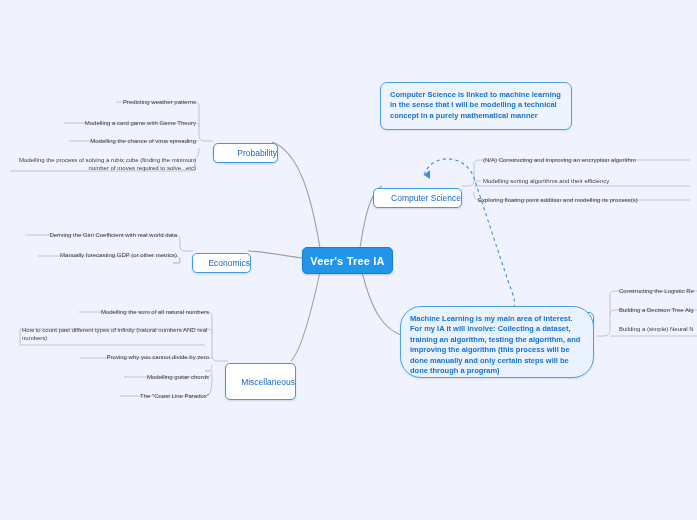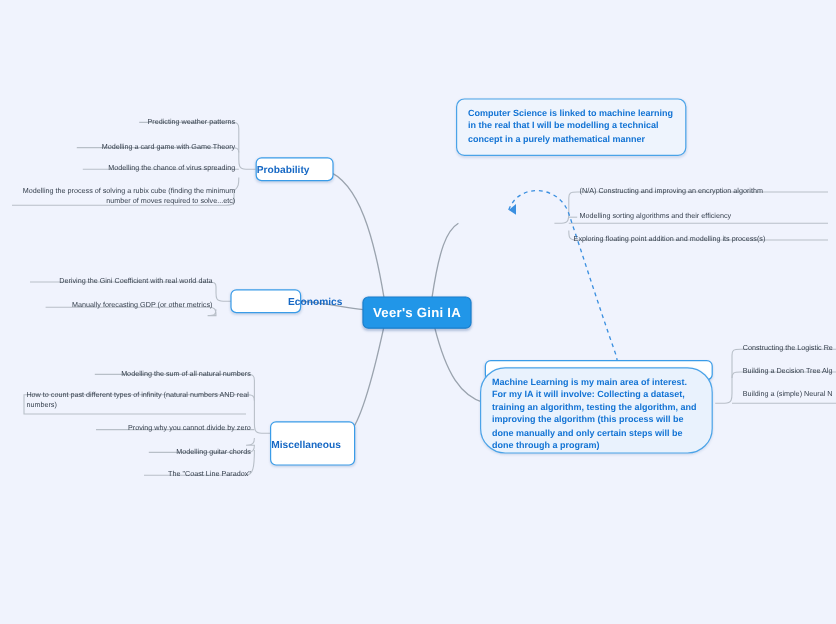--- a/index.html
+++ b/index.html
@@ -46,27 +46,28 @@
     justify-content: center;
     box-shadow: 0 1px 2px rgba(20,70,140,.28);
   }
 
   
   .branch-node {
     background: #ffffff;
     border: 1.4px solid #3a9ce8;
     border-radius: 5px;
     color: #1668c4;
-    font-weight: bold;
+    font-weight: normal;
     font-size: 8.5px;
     display: flex;
     align-items: center;
-    justify-content: flex-start;
+    justify-content: flex-end;
     box-shadow: 0 1px 2px rgba(20,70,140,.18);
     white-space: nowrap;
+    margin-top: 12px;
   }
 
   
   .leaf {
     position: absolute;
     color: #36404e;
     font-size: 6px;
     line-height: 8px;
     white-space: nowrap;
     box-sizing: border-box;
@@ -151,35 +152,38 @@
       <polygon points="424,175 430,170 430,179"></polygon>
       <polygon points="509,320 505,310 514,312"></polygon>
     </g>
 
     <g fill="none" stroke="#b8bfc8" stroke-width="0.9">
       <path d="M 474,178 L 474,178"></path>
     </g>
   </svg>
 
   <div class="node root-node" style="left:302px; top:247px; width:91px; height:27px;">
-    <span>Veer's Gini IA</span>
+    <span>Veer's Tree IA</span>
   </div>
 
   <div class="node branch-node" style="left:213px; top:131px; width:65px; height:20px;">
     <span>Probability</span>
   </div>
 
   <div class="node branch-node" style="left:192px; top:241px; width:59px; height:20px;padding-left:47px;">
     <span>Economics</span>
   </div>
 
   <div class="node branch-node" style="left:225px; top:351px; width:71px; height:37px;">
     <span>Miscellaneous</span>
   </div>
 
+  <div class="node branch-node" style="left:373px; top:176px; width:89px; height:20px;">
+    <span>Computer Science</span>
+  </div>
 
   <div class="node branch-node" style="left:404px; top:300px; width:190px; height:17px;">
     <span style="visibility:hidden;">Machine Learning</span>
   </div>
 
   <div class="leaf leaf-left" style="left:38px; top:98px; width:158px;">Predicting weather patterns</div>
   <div class="leaf leaf-left" style="left:38px; top:119px; width:158px;">Modelling a card game with Game Theory</div>
   <div class="leaf leaf-left" style="left:38px; top:137px; width:158px;">Modelling the chance of virus spreading</div>
   <div class="leaf leaf-left wrap" style="left:14px; top:156px; width:182px;">Modelling the process of solving a rubix cube (finding the minimum number of moves required to solve...etc)</div>
 
@@ -194,20 +198,20 @@
 
   <div class="leaf leaf-right" style="left:483px; top:156px; width:212px;">(N/A) Constructing and improving an encryption algorithm</div>
   <div class="leaf leaf-right" style="left:483px; top:177px; width:212px;">Modelling sorting algorithms and their efficiency</div>
   <div class="leaf leaf-right" style="left:478px; top:196px; width:217px;">Exploring floating point addition and modelling its process(s)</div>
 
   <div class="leaf leaf-right" style="left:619px; top:287px; width:110px;">Constructing the Logistic Re</div>
   <div class="leaf leaf-right" style="left:619px; top:306px; width:110px;">Building a Decision Tree Alg</div>
   <div class="leaf leaf-right" style="left:619px; top:325px; width:110px;">Building a (simple) Neural N</div>
 
   <div class="note" style="left:380px; top:82px; width:192px; height:48px;">
-    <span>Computer Science is linked to machine learning in the real that I will be modelling a technical concept in a purely mathematical manner</span>
+    <span>Computer Science is linked to machine learning in the sense that I will be modelling a technical concept in a purely mathematical manner</span>
   </div>
 
   <div class="note note-ml" style="left:400px; top:306px; width:194px; height:72px;">
     <span>Machine Learning is my main area of interest. For my IA it will involve: Collecting a dataset, training an algorithm, testing the algorithm, and improving the algorithm (this process will be done manually and only certain steps will be done through a program)</span>
   </div>
 
 </div>
 
 </body></html>

